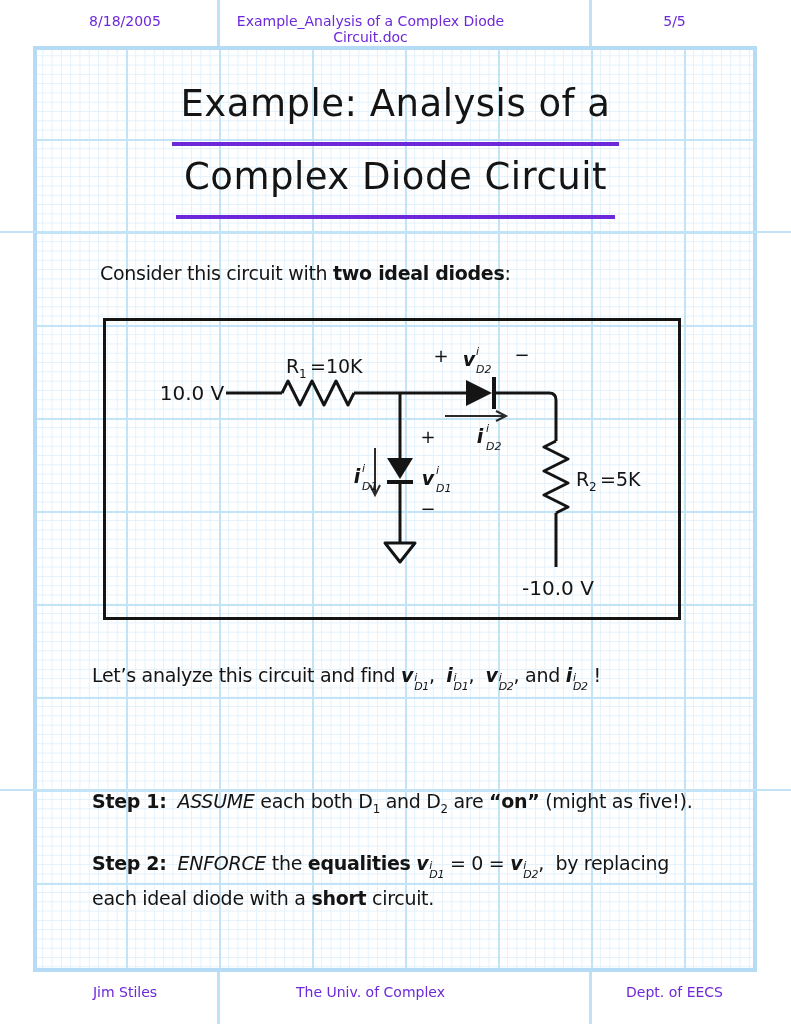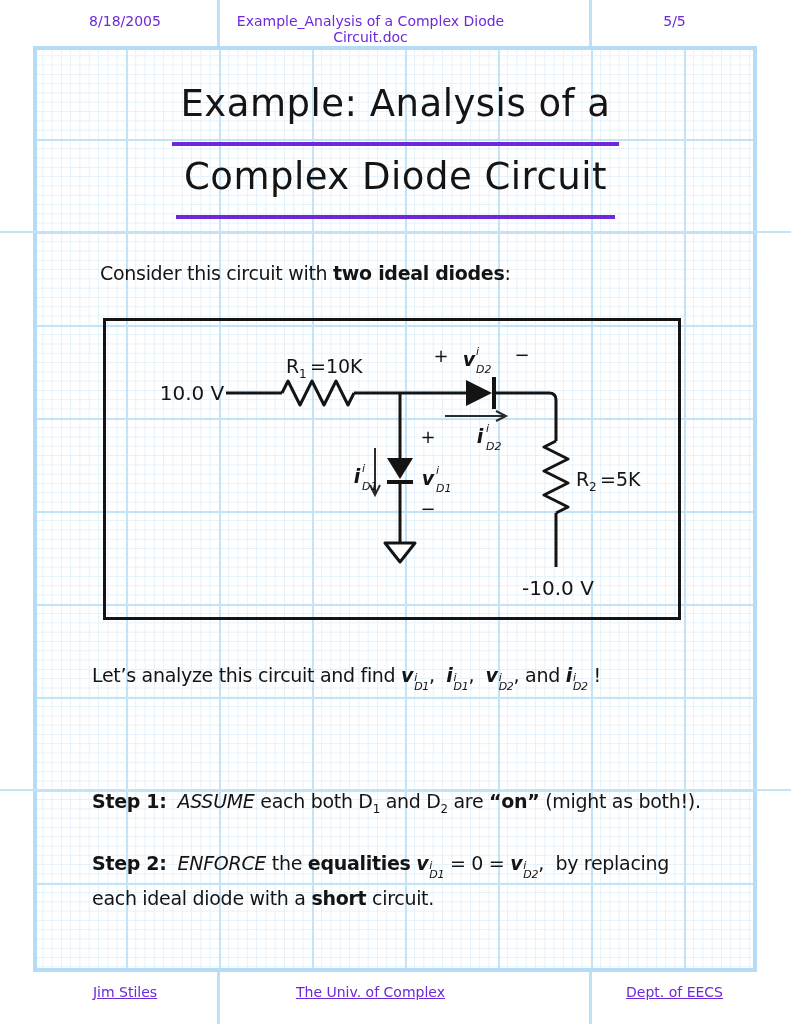--- a/index.html
+++ b/index.html
@@ -17,21 +17,21 @@
          background-size:93px 93px,93px 93px,9.3px 9.3px,9.3px 9.3px;
          background-position:-4px -4px;}
   .hx{position:absolute;left:0;width:791px;height:2px;background:#c3e4f7;z-index:0;}
   .hx1{top:231px;} .hx2{top:789px;}
   .vt{position:absolute;width:3px;background:#bfe1f6;z-index:1;}
   .vt.hdr{top:0;height:46px;} .vt.ftr{top:972px;height:52px;}
   .vA{left:217px;} .vB{left:589px;}
 
   
   .hcell{position:absolute;text-align:center;font-size:14px;color:#6d28d9;z-index:2;}
-  .hrow{top:13px;} .frow{top:984px;text-decoration:underline;}
+  .hrow{top:13px;} .frow{top:984px;}
   .c1{left:33px;width:184px;} .c2{left:220px;width:301px;} .c3{left:592px;width:165px;}
 
   
   .title{position:absolute;top:82px;left:0;right:0;text-align:center;z-index:2;}
   .tl{display:inline-block;font-size:37px;font-weight:normal;letter-spacing:0.5px;
       border-bottom:4px solid #6d28d9;padding:0 8px 17px 8px;}
   .title .l1{margin-bottom:9px;}
 
   
   .doc{position:absolute;margin:0;font-size:19px;letter-spacing:-0.3px;white-space:pre;z-index:2;}
@@ -134,21 +134,21 @@
       <text class="it" x="322" y="164" font-size="19" font-weight="bold" text-anchor="middle">v</text>
       <text class="it" x="330" y="153" font-size="11">i</text>
       <text class="it" x="330" y="171" font-size="11">D1</text>
       <text x="322" y="194" font-size="18" text-anchor="middle">−</text>
     </svg>
   </div>
 
   <p class="doc p-analyze"><span>Let’s analyze this circuit and find </span><span class="m"><span class="mb">v</span><span class="ss"><span class="msup">i</span><span class="msub">D1</span></span></span><span>,  </span><span class="m"><span class="mb">i</span><span class="ss"><span class="msup">i</span><span class="msub">D1</span></span></span><span>,  </span><span class="m"><span class="mb">v</span><span class="ss"><span class="msup">i</span><span class="msub">D2</span></span></span><span>, and </span><span class="m"><span class="mb">i</span><span class="ss"><span class="msup">i</span><span class="msub">D2</span></span></span><span> !</span></p>
 
 
-  <p class="doc p-step1"><span class="lbl">Step 1:</span><span class="i">ASSUME</span><span> each both D</span><sub class="sm">1</sub><span> and D</span><sub class="sm">2</sub><span> are </span><span class="b">“on”</span><span> (might as both!).</span></p>
+  <p class="doc p-step1"><span class="lbl">Step 1:</span><span class="i">ASSUME</span><span> each both D</span><sub class="sm">1</sub><span> and D</span><sub class="sm">2</sub><span> are </span><span class="b">“on”</span><span> (might as five!).</span></p>
 
   <p class="doc p-step2"><span class="lbl">Step 2:</span><span class="i">ENFORCE</span><span> the </span><span class="b">equalities</span><span> </span><span class="m"><span class="mb">v</span><span class="ss"><span class="msup">i</span><span class="msub">D1</span></span></span><span> = 0 = </span><span class="m"><span class="mb">v</span><span class="ss"><span class="msup">i</span><span class="msub">D2</span></span></span><span>,  by replacing</span><br><span>each ideal diode with a </span><span class="b">short</span><span> circuit.</span></p>
 
   <div class="hcell frow c1">Jim Stiles</div>
   <div class="hcell frow c2">The Univ. of Complex</div>
   <div class="hcell frow c3">Dept. of EECS</div>
 
 </div>
 
 </body></html>

